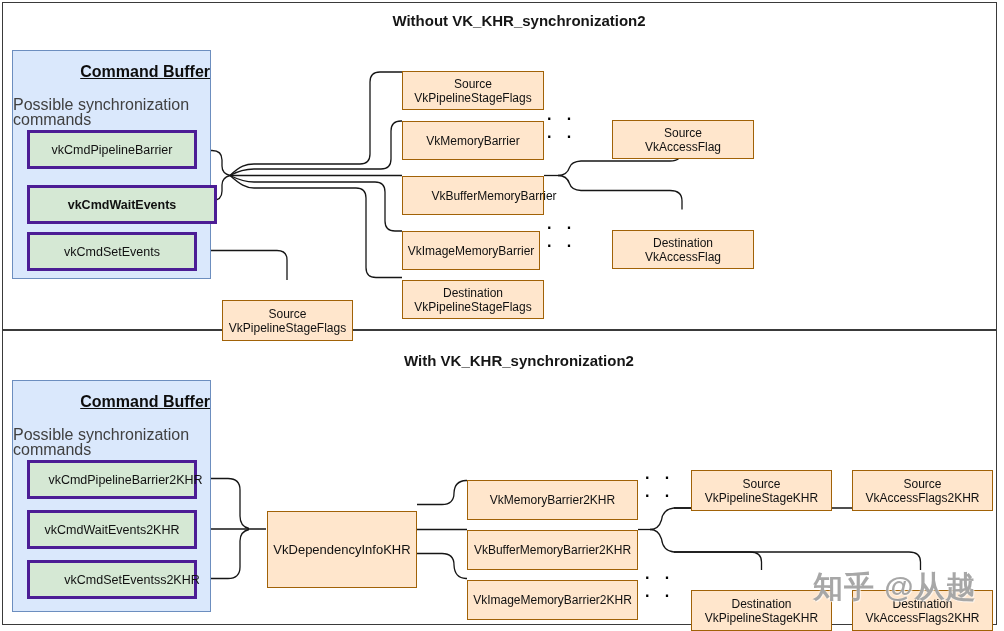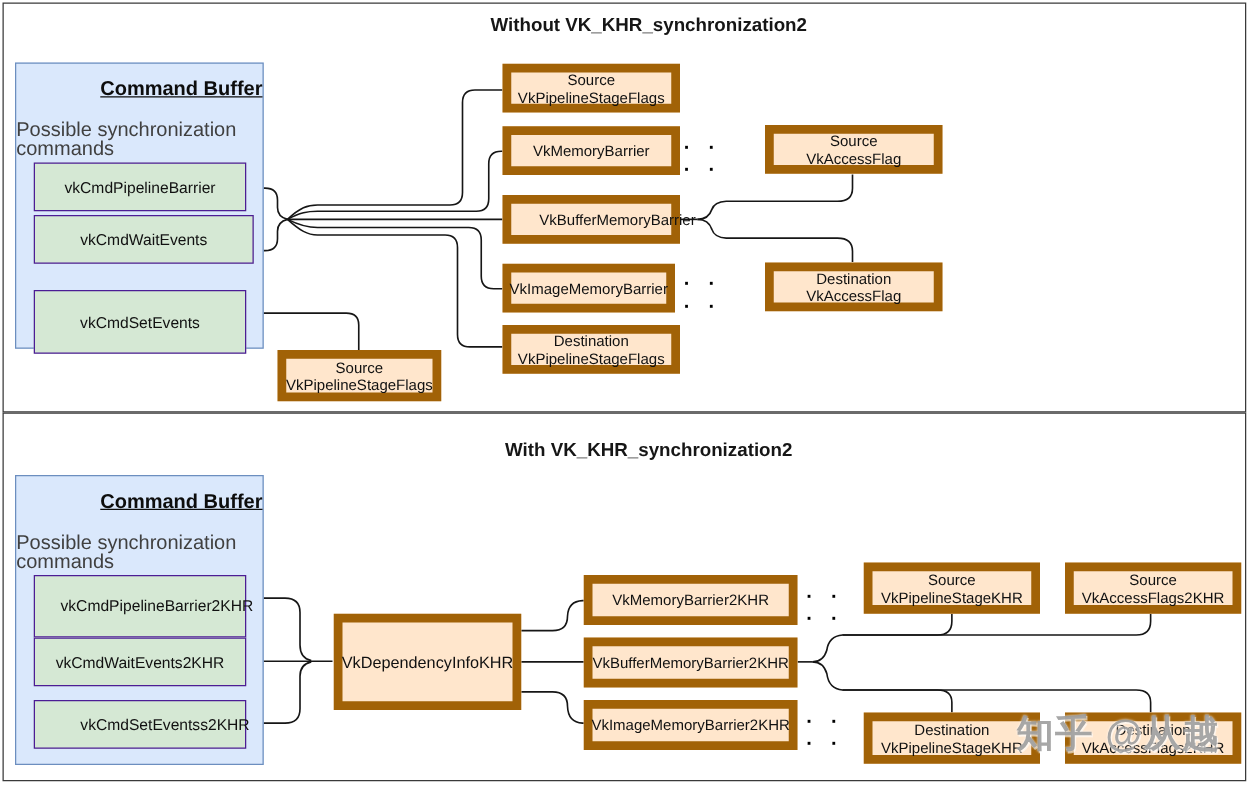--- a/index.html
+++ b/index.html
@@ -7,22 +7,22 @@
     position:relative;width:1004px;height:631px;background:#ffffff;overflow:hidden;
     font-family:"Liberation Sans","DejaVu Sans",sans-serif;color:#111;
   }
   .section{position:absolute;border:1px solid #3a3a3a;background:transparent;box-sizing:border-box;}
   .section-title{position:absolute;text-align:center;font-size:15px;font-weight:bold;color:#161616;}
   .box{
     position:absolute;display:flex;align-items:center;justify-content:center;
     text-align:center;white-space:pre-line;box-sizing:border-box;
     font-size:12px;line-height:14px;color:#111;
   }
-  .orange{background:#ffe6cc;border:7px solid #a16207;}
-  .green{background:#d5e8d4;border:1px solid #4c1d95;}
+  .orange{background:#ffe6cc;border:1px solid #a16207;margin-top:20px;}
+  .green{background:#d5e8d4;border:3px solid #4c1d95;}
   .blue{background:#dae8fc;border:1px solid #6c8ebf;}
   .cb{position:absolute;box-sizing:border-box;}
   .cb-title{position:absolute;left:0;right:0;top:12px;text-align:right;font-size:16px;font-weight:bold;text-decoration:underline;color:#0d0d0d;}
   .cb-sub{position:absolute;left:0;right:0;top:46px;text-align:left;font-size:16px;line-height:15px;white-space:pre-line;color:#404040;}
   .dots{position:absolute;text-align:center;font-size:16px;font-weight:bold;letter-spacing:5px;color:#000;}
   svg.wires{position:absolute;left:0;top:0;z-index:0;}
   .node{z-index:1;}
   .watermark{
     position:absolute;z-index:5;font-size:30px;font-weight:bold;letter-spacing:1px;
     color:rgba(148,148,148,0.82);text-shadow:0 0 2px rgba(255,255,255,0.9),1px 1px 0 rgba(255,255,255,0.55);
@@ -69,22 +69,22 @@
     <path d="M674,552 H909 Q920.5,552 920.5,562 V570"></path>
   </svg>
 
   <div class="section-title" style="left:22px;top:12px;width:994px;">Without VK_KHR_synchronization2</div>
 
   <div class="cb blue node" style="left:12px;top:50px;width:199px;height:229px;">
     <div class="cb-title">Command Buffer</div>
     <div class="cb-sub">Possible synchronization
 commands</div>
     <div class="box green" style="left:14px;top:79px;width:170px;height:39px;font-size:12.5px;">vkCmdPipelineBarrier</div>
-    <div class="box green" style="left:14px;top:121px;width:176px;height:39px;font-size:12.5px;">vkCmdWaitEvents</div>
-    <div class="box green" style="left:14px;top:181px;width:170px;height:51px;font-size:12.5px;">vkCmdSetEvents</div>
+    <div class="box green" style="left:14px;top:134px;width:190px;height:39px;font-size:12.5px;font-weight:bold;">vkCmdWaitEvents</div>
+    <div class="box green" style="left:14px;top:181px;width:170px;height:39px;font-size:12.5px;">vkCmdSetEvents</div>
   </div>
 
   <div class="box orange node" style="left:402px;top:51px;width:142px;height:39px;">Source
 VkPipelineStageFlags</div>
   <div class="box orange node" style="left:402px;top:101px;width:142px;height:39px;">VkMemoryBarrier</div>
   <div class="box orange node" style="left:402px;top:156px;width:142px;height:39px;padding-left:42px;">VkBufferMemoryBarrier</div>
   <div class="box orange node" style="left:402px;top:211px;width:138px;height:39px;">VkImageMemoryBarrier</div>
   <div class="box orange node" style="left:402px;top:260px;width:142px;height:39px;">Destination
 VkPipelineStageFlags</div>
 
@@ -98,21 +98,21 @@
 
   <div class="dots" style="left:540px;top:110px;width:44px;">· · · ·</div>
   <div class="dots" style="left:540px;top:219px;width:44px;">· · · ·</div>
 
   <div class="section-title" style="left:22px;top:352px;width:994px;">With VK_KHR_synchronization2</div>
 
   <div class="cb blue node" style="left:12px;top:380px;width:199px;height:232px;">
     <div class="cb-title">Command Buffer</div>
     <div class="cb-sub">Possible synchronization
 commands</div>
-    <div class="box green" style="left:14px;top:79px;width:170px;height:50px;font-size:12.5px;padding-left:27px;">vkCmdPipelineBarrier2KHR</div>
+    <div class="box green" style="left:14px;top:79px;width:170px;height:39px;font-size:12.5px;padding-left:27px;">vkCmdPipelineBarrier2KHR</div>
     <div class="box green" style="left:14px;top:129px;width:170px;height:39px;font-size:12.5px;">vkCmdWaitEvents2KHR</div>
     <div class="box green" style="left:14px;top:179px;width:170px;height:39px;font-size:12.5px;padding-left:40px;">vkCmdSetEventss2KHR</div>
   </div>
 
   <div class="box orange node" style="left:267px;top:491px;width:150px;height:77px;font-size:13px;">VkDependencyInfoKHR</div>
 
   <div class="box orange node" style="left:467px;top:460px;width:171px;height:40px;">VkMemoryBarrier2KHR</div>
   <div class="box orange node" style="left:467px;top:510px;width:171px;height:40px;">VkBufferMemoryBarrier2KHR</div>
   <div class="box orange node" style="left:467px;top:560px;width:171px;height:40px;">VkImageMemoryBarrier2KHR</div>
 

